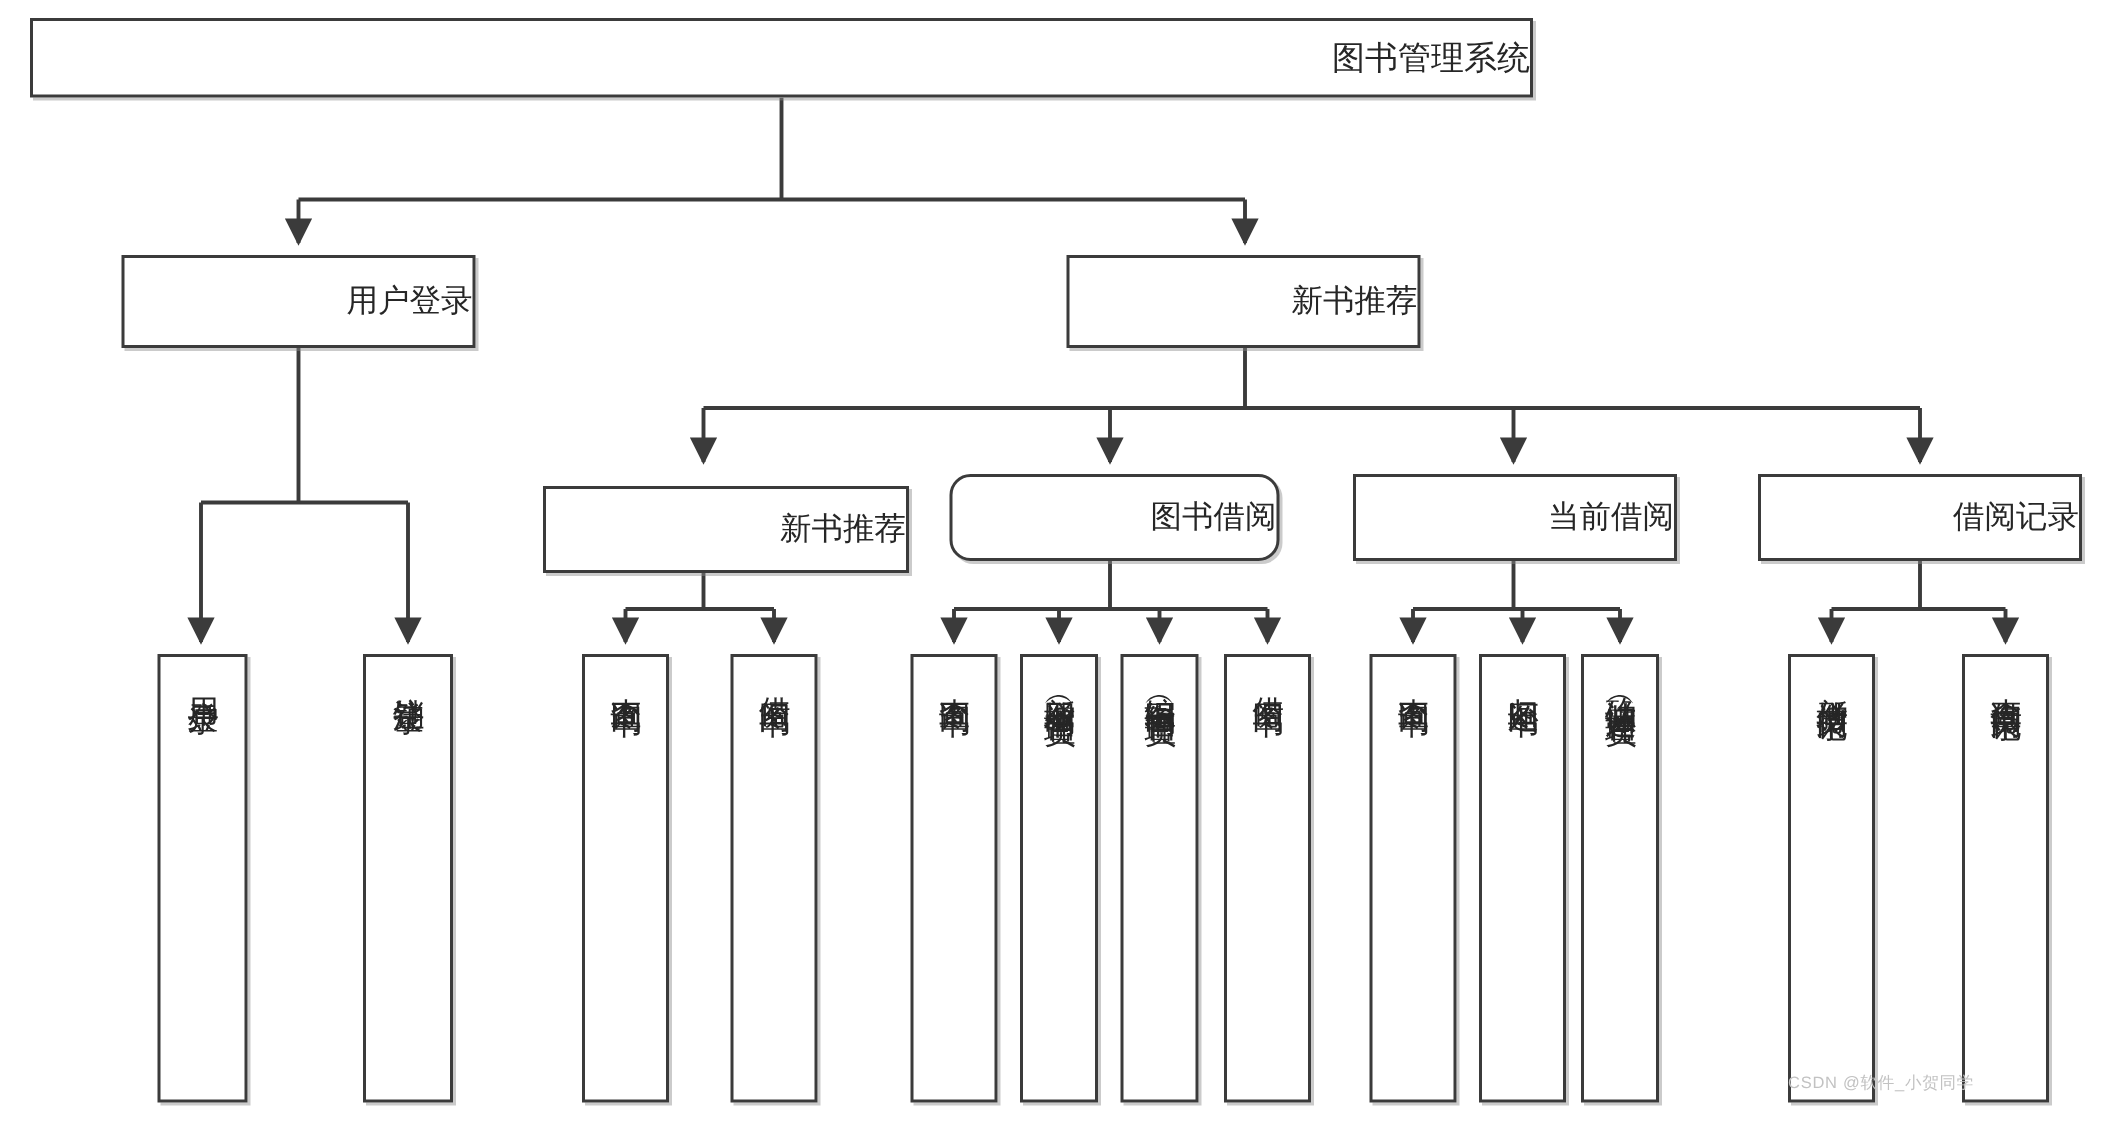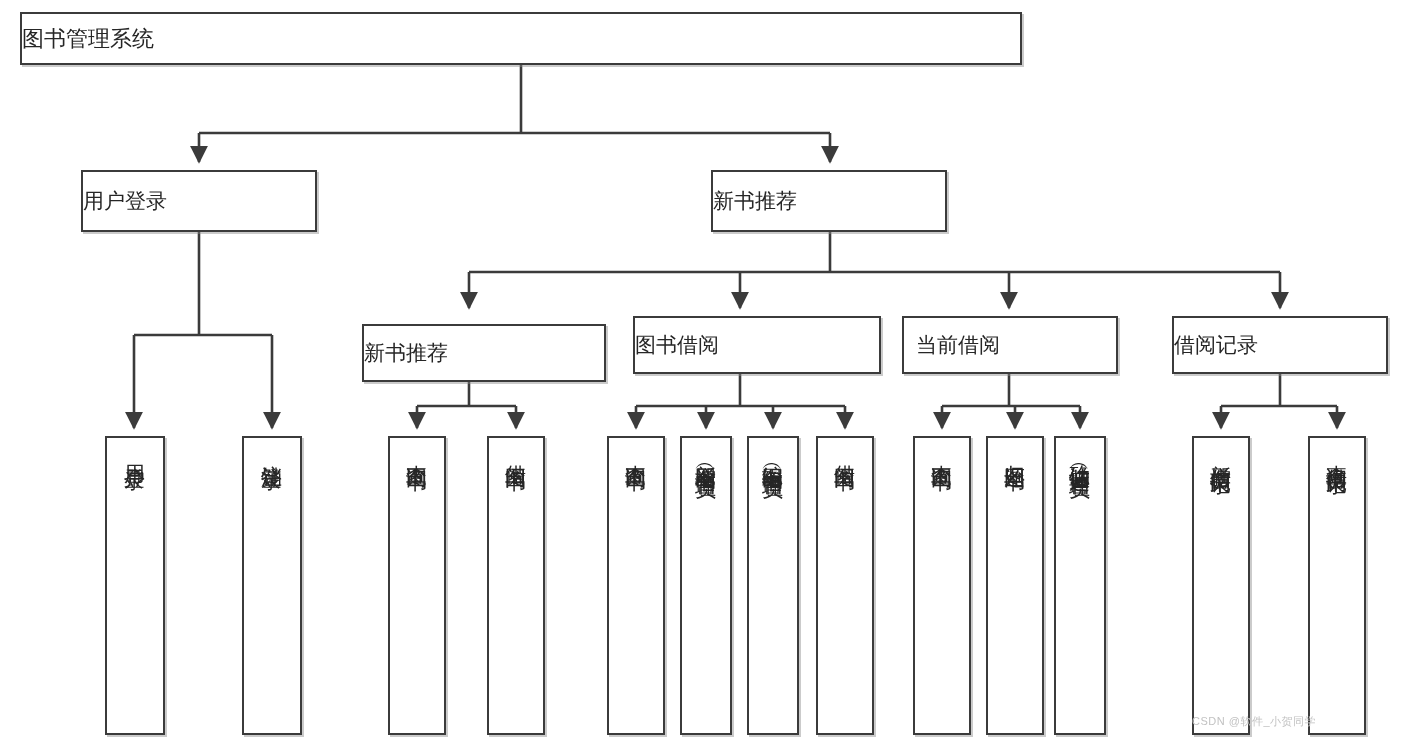--- a/index.html
+++ b/index.html
@@ -26,21 +26,21 @@
     height: 747px;
     pointer-events: none;
   }
   .node {
     position: absolute;
     box-sizing: border-box;
     background: #ffffff;
     border: 2.5px solid #3b3b3b;
     display: flex;
     align-items: center;
-    justify-content: flex-start;
+    justify-content: flex-end;
     box-shadow: 2px 2px 0 rgba(140,140,140,0.45);
   }
   .node .label {
     color: #262626;
     line-height: 1.18;
     text-align: center;
     white-space: nowrap;
   }
   
   .node.h .label {
@@ -132,21 +132,21 @@
   <div class="node h" style="left:81px; top:170px; width:236px; height:62px;">
     <span class="label">用户登录</span>
   </div>
   <div class="node h" style="left:711px; top:170px; width:236px; height:62px;">
     <span class="label">新书推荐</span>
   </div>
 
   <div class="node h" style="left:362px; top:324px; width:244px; height:58px;">
     <span class="label">新书推荐</span>
   </div>
-  <div class="node h" style="left:633px; top:316px; width:248px; height:58px;">
+  <div class="node h" style="left:633px; top:316px; width:220px; height:58px;border-radius:14px;">
     <span class="label">图书借阅</span>
   </div>
   <div class="node h" style="left:902px; top:316px; width:216px; height:58px;padding-left:12px;">
     <span class="label">当前借阅</span>
   </div>
   <div class="node h" style="left:1172px; top:316px; width:216px; height:58px;">
     <span class="label">借阅记录</span>
   </div>
 
   <div class="node v" style="left:105px; top:436px; width:60px; height:299px;">

